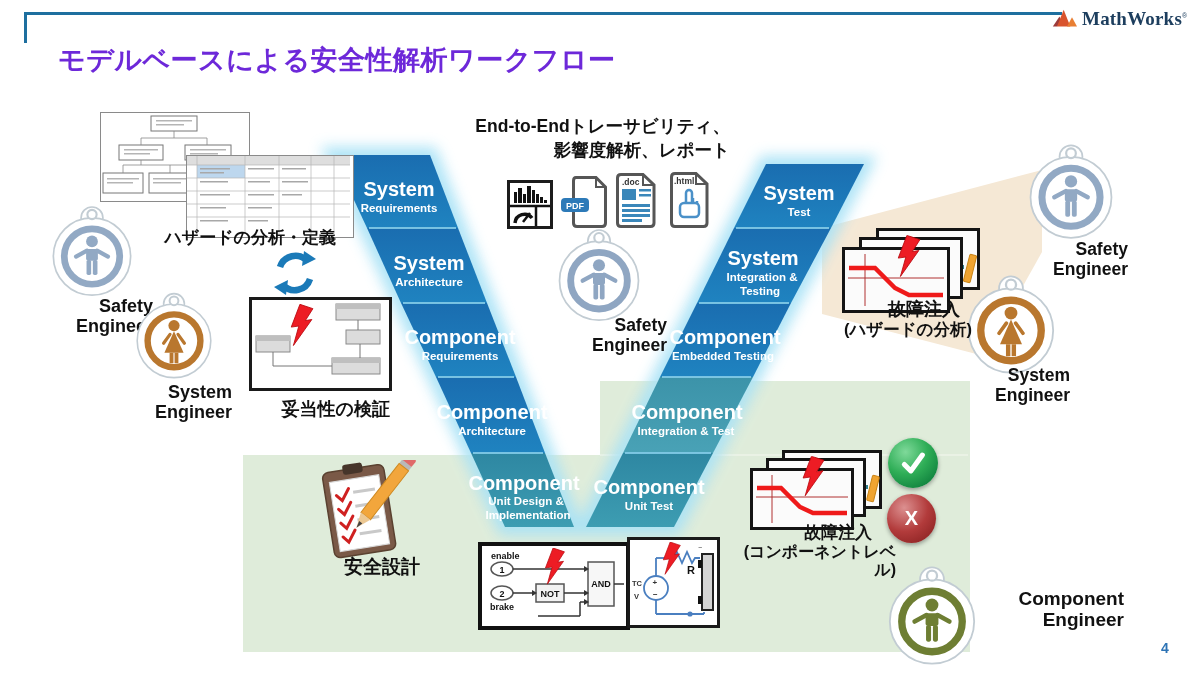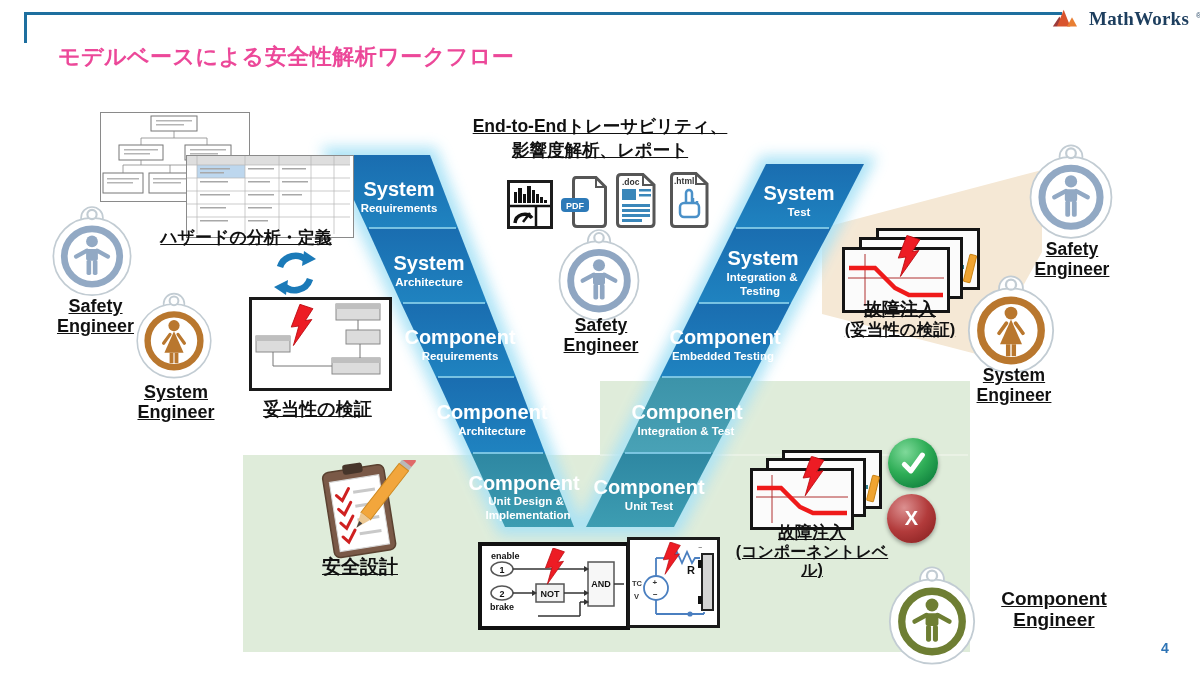--- a/index.html
+++ b/index.html
@@ -2,30 +2,30 @@
 <html><head>
 <meta charset="utf-8">
 <style>
   html,body{margin:0;padding:0;background:#666;}
   #slide{position:relative;width:1200px;height:675px;background:#fff;overflow:hidden;
          font-family:"Liberation Sans","DejaVu Sans",sans-serif;}
   .abs{position:absolute;}
   
   .topline{position:absolute;left:24px;top:12px;width:1038px;height:3px;background:#1e6f9f;}
   .topline-v{position:absolute;left:24px;top:12px;width:3px;height:31px;background:#1e6f9f;}
-  .logo{position:absolute;left:1052px;top:6px;display:flex;align-items:center;gap:7px;}
+  .logo{position:absolute;left:1052px;top:6px;display:flex;align-items:center;gap:0;}
   .logoname{font-family:"Liberation Serif","DejaVu Serif",serif;font-size:19px;font-weight:600;color:#1d3e5e;letter-spacing:.2px;}
   .reg{font-size:7px;color:#1d3e5e;align-self:flex-start;margin-top:6px;}
-  .title{position:absolute;left:58px;top:42px;margin:0;font-size:22px;font-weight:700;color:#ec4899;letter-spacing:.5px;}
+  .title{position:absolute;left:58px;top:42px;margin:0;font-size:27px;font-weight:700;color:#6d28d9;letter-spacing:.5px;}
   
   #vsvg{position:absolute;left:0;top:0;}
   text.bt{text-anchor:middle;font-family:"Liberation Sans",sans-serif;font-weight:700;font-size:20px;fill:#fff;}
   text.bs{text-anchor:middle;font-family:"Liberation Sans",sans-serif;font-weight:700;font-size:11.5px;fill:#fff;}
   
-  .lbl{position:absolute;font-weight:700;color:#111;text-align:center;line-height:1.13;text-decoration:underline;}
+  .lbl{position:absolute;font-weight:700;color:#111;text-align:right;line-height:1.13;}
   
   .badge{position:absolute;}
   
   .shot{position:absolute;background:#fff;}
   .b1{border:1.5px solid #8a8a8a;}
   .b3{border:3px solid #1a1a1a;}
   .b4{border:4px solid #111;text-align:right;}
   .shot svg{display:block;}
   
   .stack{position:absolute;}
@@ -392,21 +392,21 @@
         <line x1="3" y1="28" x2="99" y2="28" stroke="#b03030" stroke-width="1"></line>
         <line x1="20" y1="4" x2="20" y2="56" stroke="#b03030" stroke-width="1"></line>
         <polyline points="4,18 30,18 50,38 64,45 98,45" fill="none" stroke="#ef1a1a" stroke-width="4.5"></polyline>
       </svg>
     </div>
     <svg class="boltsvg" style="left:53px;top:6px" width="26" height="46" viewBox="0 0 24 40">
         <use href="#bolt"></use>
       </svg>
   </div>
   <div class="lbl" style="left:840px;top:299px;width:120px;font-size:18px">故障注入</div>
-  <div class="lbl" style="left:828px;top:320px;width:144px;font-size:16.5px">(妥当性の検証)</div>
+  <div class="lbl" style="left:828px;top:320px;width:144px;font-size:16.5px">(ハザードの分析)</div>
 
   <div class="stack" style="left:750px;top:450px;width:132px;height:78px">
     <div class="srect" style="left:32px;top:0;width:94px;height:53px"></div>
     <div class="pencil" style="left:119px;top:25px;height:25px"></div>
     <div class="tealdash" style="left:108px;top:35px"></div>
     <div class="srect" style="left:16px;top:8px;width:94px;height:53px"></div>
     <div class="srect" style="left:0;top:18px;width:98px;height:56px">
       <svg width="98" height="56" viewBox="0 0 98 56">
         <line x1="3" y1="26" x2="95" y2="26" stroke="#b03030" stroke-width="1"></line>
         <line x1="19" y1="4" x2="19" y2="52" stroke="#b03030" stroke-width="1"></line>

